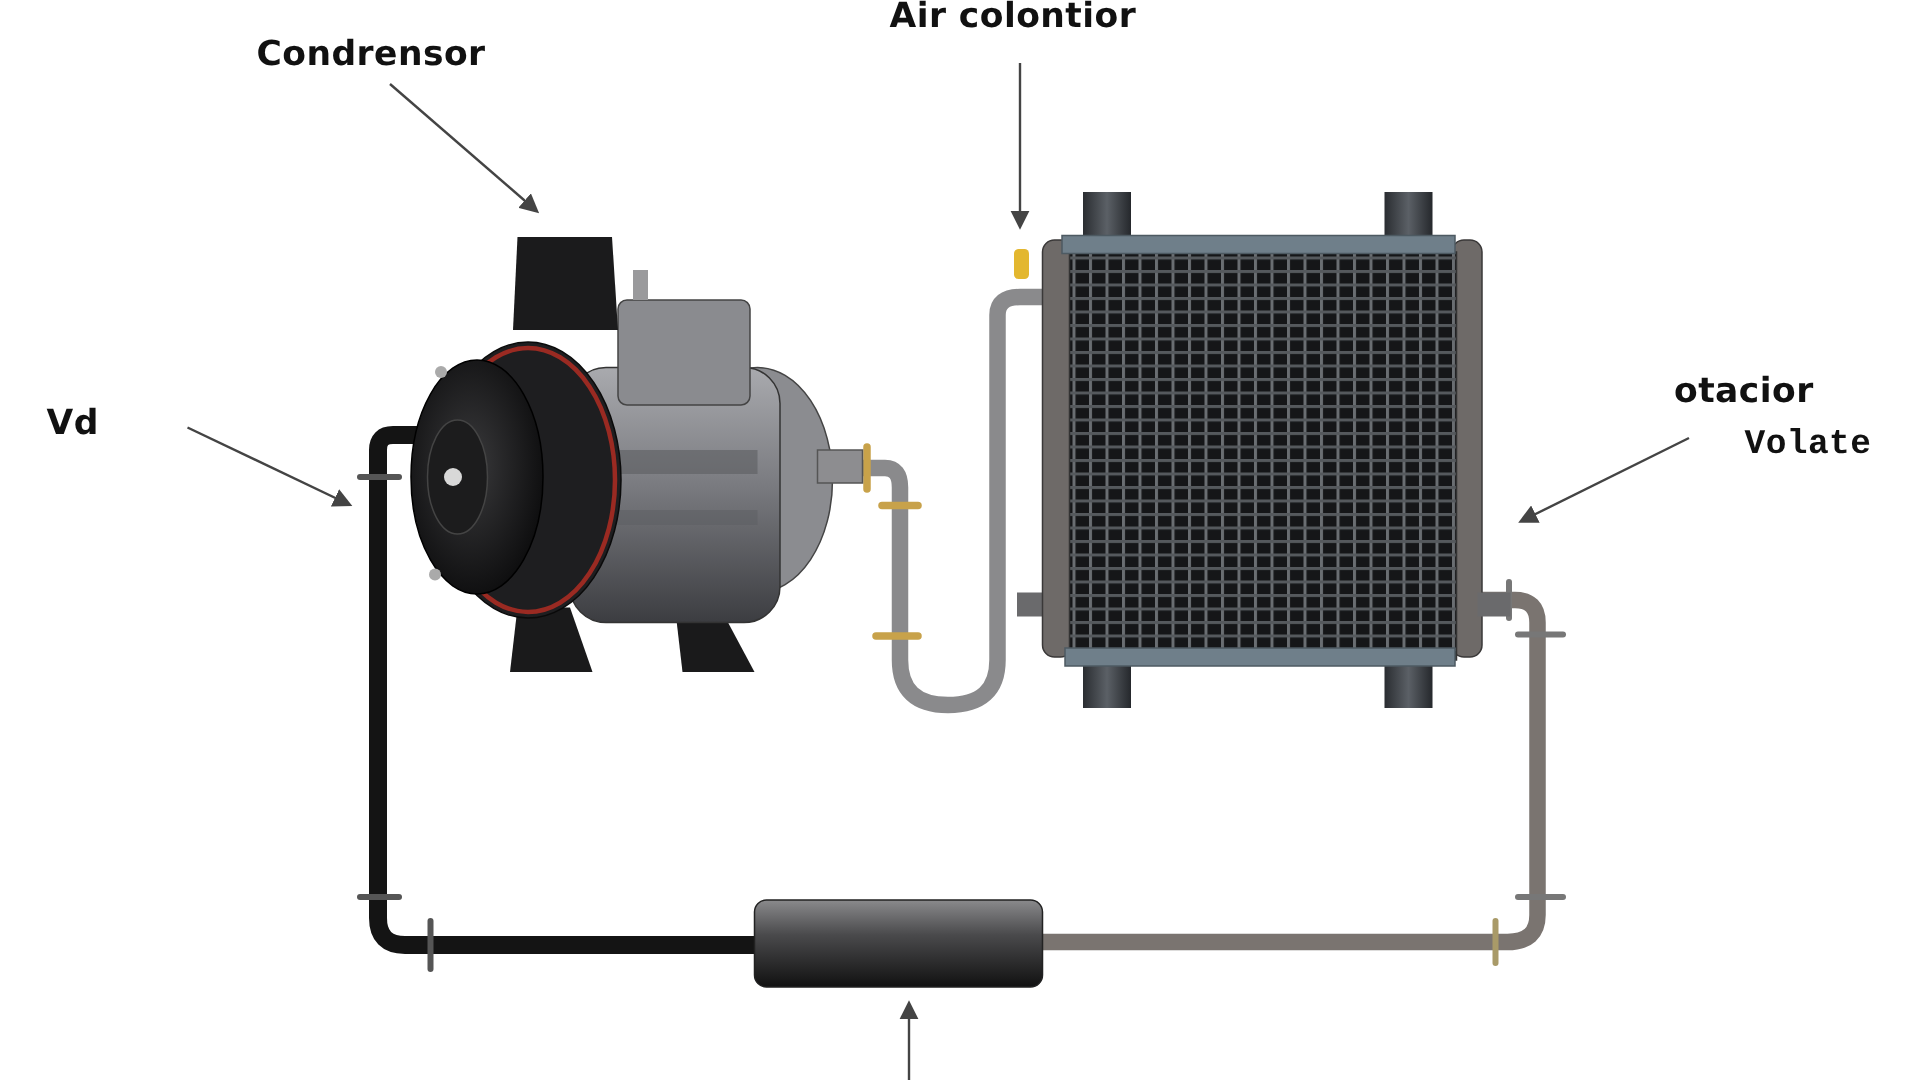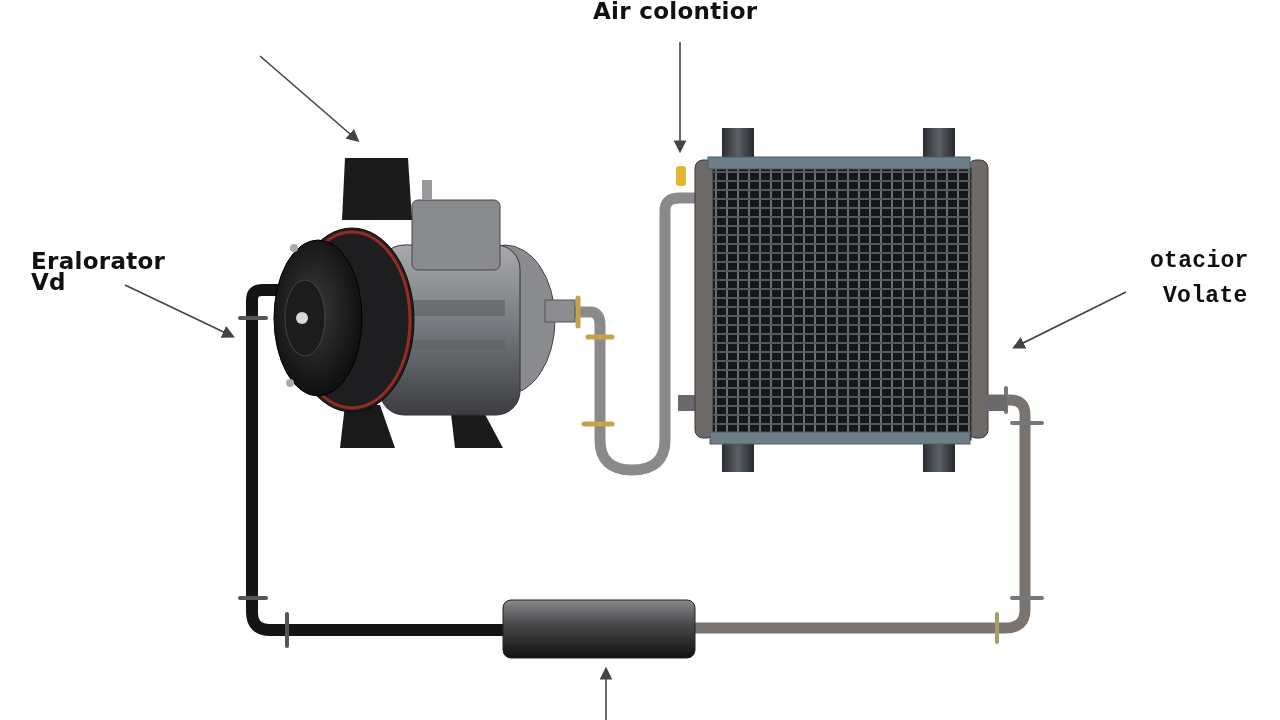--- a/index.html
+++ b/index.html
@@ -115,18 +115,18 @@
     <g stroke="#444" stroke-width="1.6" fill="none">
       <line x1="260" y1="56" x2="357" y2="140" marker-end="url(#arr)"></line>
       <line x1="680" y1="42" x2="680" y2="150" marker-end="url(#arr)"></line>
       <line x1="125" y1="285" x2="232" y2="336" marker-end="url(#arr)"></line>
       <line x1="1126" y1="292" x2="1015" y2="347" marker-end="url(#arr)"></line>
       <line x1="606" y1="720" x2="606" y2="670" marker-end="url(#arr)"></line>
     </g>
   </svg>
 
   <div class="label" style="left:593px;top:-6px;">Air colontior</div>
-  <div class="label" style="left:31px;top:244px;">Eralorator</div>
+  <div class="label" style="left:171px;top:19px;">Condrensor</div>
   <div class="label" style="left:31px;top:265px;">Vd</div>
-  <div class="label" style="left:1150px;top:244px;font-family:Liberation Mono, monospace;">otacior</div>
+  <div class="label" style="left:1116px;top:244px;">otacior</div>
   <div class="label" style="left:1163px;top:279px;font-family:Liberation Mono, monospace;">Volate</div>
 
 </div>
 
 </body></html>

